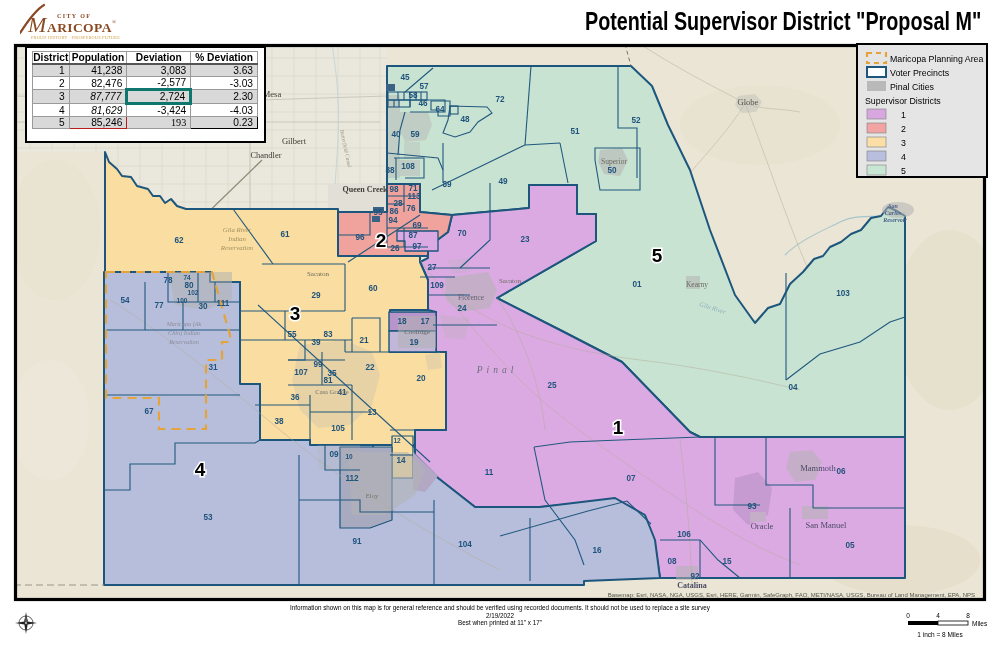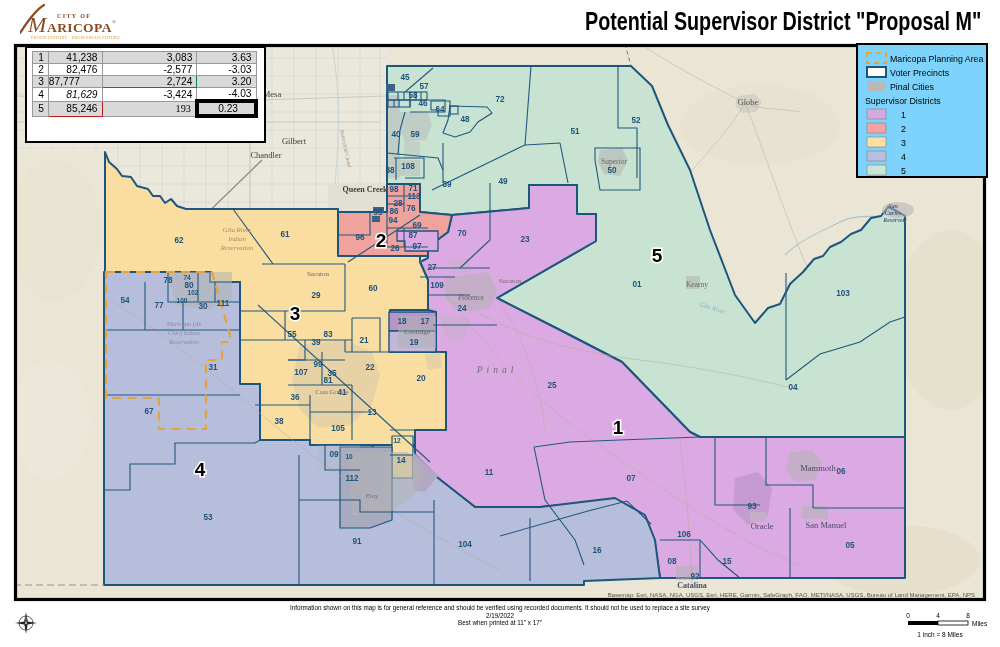--- a/index.html
+++ b/index.html
@@ -419,55 +419,61 @@
     <text x="8" y="30" font-family="Liberation Serif, serif" font-size="22" font-style="italic" fill="#8a4a24">M</text>
     <text x="27" y="30" font-family="Liberation Serif, serif" font-size="13.5" fill="#8a4a24" font-weight="bold" letter-spacing="0.4">ARICOPA</text>
     <text x="92" y="22" font-family="Liberation Serif, serif" font-size="5.5" fill="#8a4a24">®</text>
     <text x="11" y="37" font-family="Liberation Serif, serif" font-size="4.3" fill="#d3a24b" letter-spacing="0.2">PROUD HISTORY · PROSPEROUS FUTURE</text>
   </svg>
 </div>
 
 <div id="tablebox" class="abs" style="left:25px;top:46px;width:237px;height:93px;background:#fff;border:2.6px solid #000;">
   <table style="position:absolute;left:5px;top:3px;width:226px;border-collapse:collapse;font-size:10.2px;color:#000;white-space:nowrap;line-height:10px;">
     <tbody>
+        <tr style="height:12px;font-weight:bold;">
+      <td style="width:36px;text-align:center;border:1px solid #9a9a9a;border-bottom:2px solid #555;white-space:nowrap;">District</td>
+      <td style="width:60px;text-align:center;border:1px solid #9a9a9a;border-bottom:2px solid #555;white-space:nowrap;">Population</td>
+      <td style="width:58px;text-align:center;border:1px solid #9a9a9a;border-bottom:2px solid #555;white-space:nowrap;">Deviation</td>
+      <td style="width:72px;text-align:center;border:1px solid #9a9a9a;border-bottom:2px solid #555;white-space:nowrap;">% Deviation</td>
+    </tr>
     <tr style="height:11.8px;background:#d9d9d9;">
           <td style="text-align:right;padding-right:4px;border:1px solid #9a9a9a;">1</td>
           <td style="text-align:right;padding-right:4px;border:1px solid #9a9a9a;">41,238</td>
           <td style="text-align:right;padding-right:4px;border:1px solid #9a9a9a;">3,083</td>
           <td style="text-align:right;padding-right:4px;border:1px solid #9a9a9a;">3.63</td>
         </tr>
     <tr style="height:11.8px;">
           <td style="text-align:right;padding-right:4px;border:1px solid #9a9a9a;">2</td>
           <td style="text-align:right;padding-right:4px;border:1px solid #9a9a9a;">82,476</td>
           <td style="text-align:right;padding-right:4px;border:1px solid #9a9a9a;">-2,577</td>
           <td style="text-align:right;padding-right:4px;border:1px solid #9a9a9a;">-3.03</td>
         </tr>
     <tr style="height:11.8px;background:#d9d9d9;">
           <td style="text-align:right;padding-right:4px;border:1px solid #9a9a9a;">3</td>
-          <td style="text-align:left;padding-right:4px;border:1px solid #9a9a9a;">87,777</td>
-          <td style="text-align:right;padding-right:4px;border:1px solid #0f766e;">2,724</td>
-          <td style="text-align:right;padding-right:4px;border:1px solid #9a9a9a;">3.20</td>
+          <td style="text-align:right;padding-right:4px;border:1px solid #9a9a9a;font-style:italic;">87,777</td>
+          <td style="text-align:right;padding-right:4px;border:3px solid #0f766e;">2,724</td>
+          <td style="text-align:right;padding-right:4px;border:1px solid #9a9a9a;">2.30</td>
         </tr>
     <tr style="height:11.8px;">
           <td style="text-align:right;padding-right:4px;border:1px solid #9a9a9a;">4</td>
           <td style="text-align:right;padding-right:4px;border:1px solid #9a9a9a;font-style:italic;">81,629</td>
           <td style="text-align:right;padding-right:4px;border:1px solid #9a9a9a;padding-left:30px;">-3,424</td>
           <td style="text-align:right;padding-right:4px;border:1px solid #9a9a9a;">-4.03</td>
         </tr>
     <tr style="height:11.8px;background:#d9d9d9;">
           <td style="text-align:right;padding-right:4px;border:1px solid #9a9a9a;">5</td>
           <td style="text-align:right;padding-right:4px;border:1px solid #b91c1c;">85,246</td>
           <td style="text-align:right;padding-right:4px;border:1px solid #9a9a9a;font-family:Liberation Serif, serif;">193</td>
-          <td style="text-align:right;padding-right:16px;border:4px solid #000000;">0.23</td>
+          <td style="text-align:right;padding-right:4px;border:1px solid #000000;">0.23</td>
         </tr>
   </tbody>
     </table>
 </div>
 
-<div id="legend" class="abs" style="left:856px;top:43px;width:128px;height:131px;background:#7dd3fc;border:2.6px solid #000;">
+<div id="legend" class="abs" style="left:856px;top:43px;width:128px;height:131px;background:#e5e5e5;border:2.6px solid #000;">
   <svg width="127" height="132" viewBox="0 0 127 132">
 
     <rect x="9" y="8" width="19" height="10" fill="none" stroke="#e5a33c" stroke-width="2.2" stroke-dasharray="5 4"></rect>
     <text x="32" y="17" font-size="8.8" fill="#000">Maricopa Planning Area</text>
 
     <rect x="9" y="22" width="19" height="10" fill="#fff" stroke="#1c567c" stroke-width="2"></rect>
     <text x="32" y="31" font-size="8.8" fill="#000">Voter Precincts</text>
 
     <rect x="9" y="36" width="19" height="10" fill="#b9b9b9"></rect>
     <text x="32" y="45" font-size="8.8" fill="#000">Pinal Cities</text>

